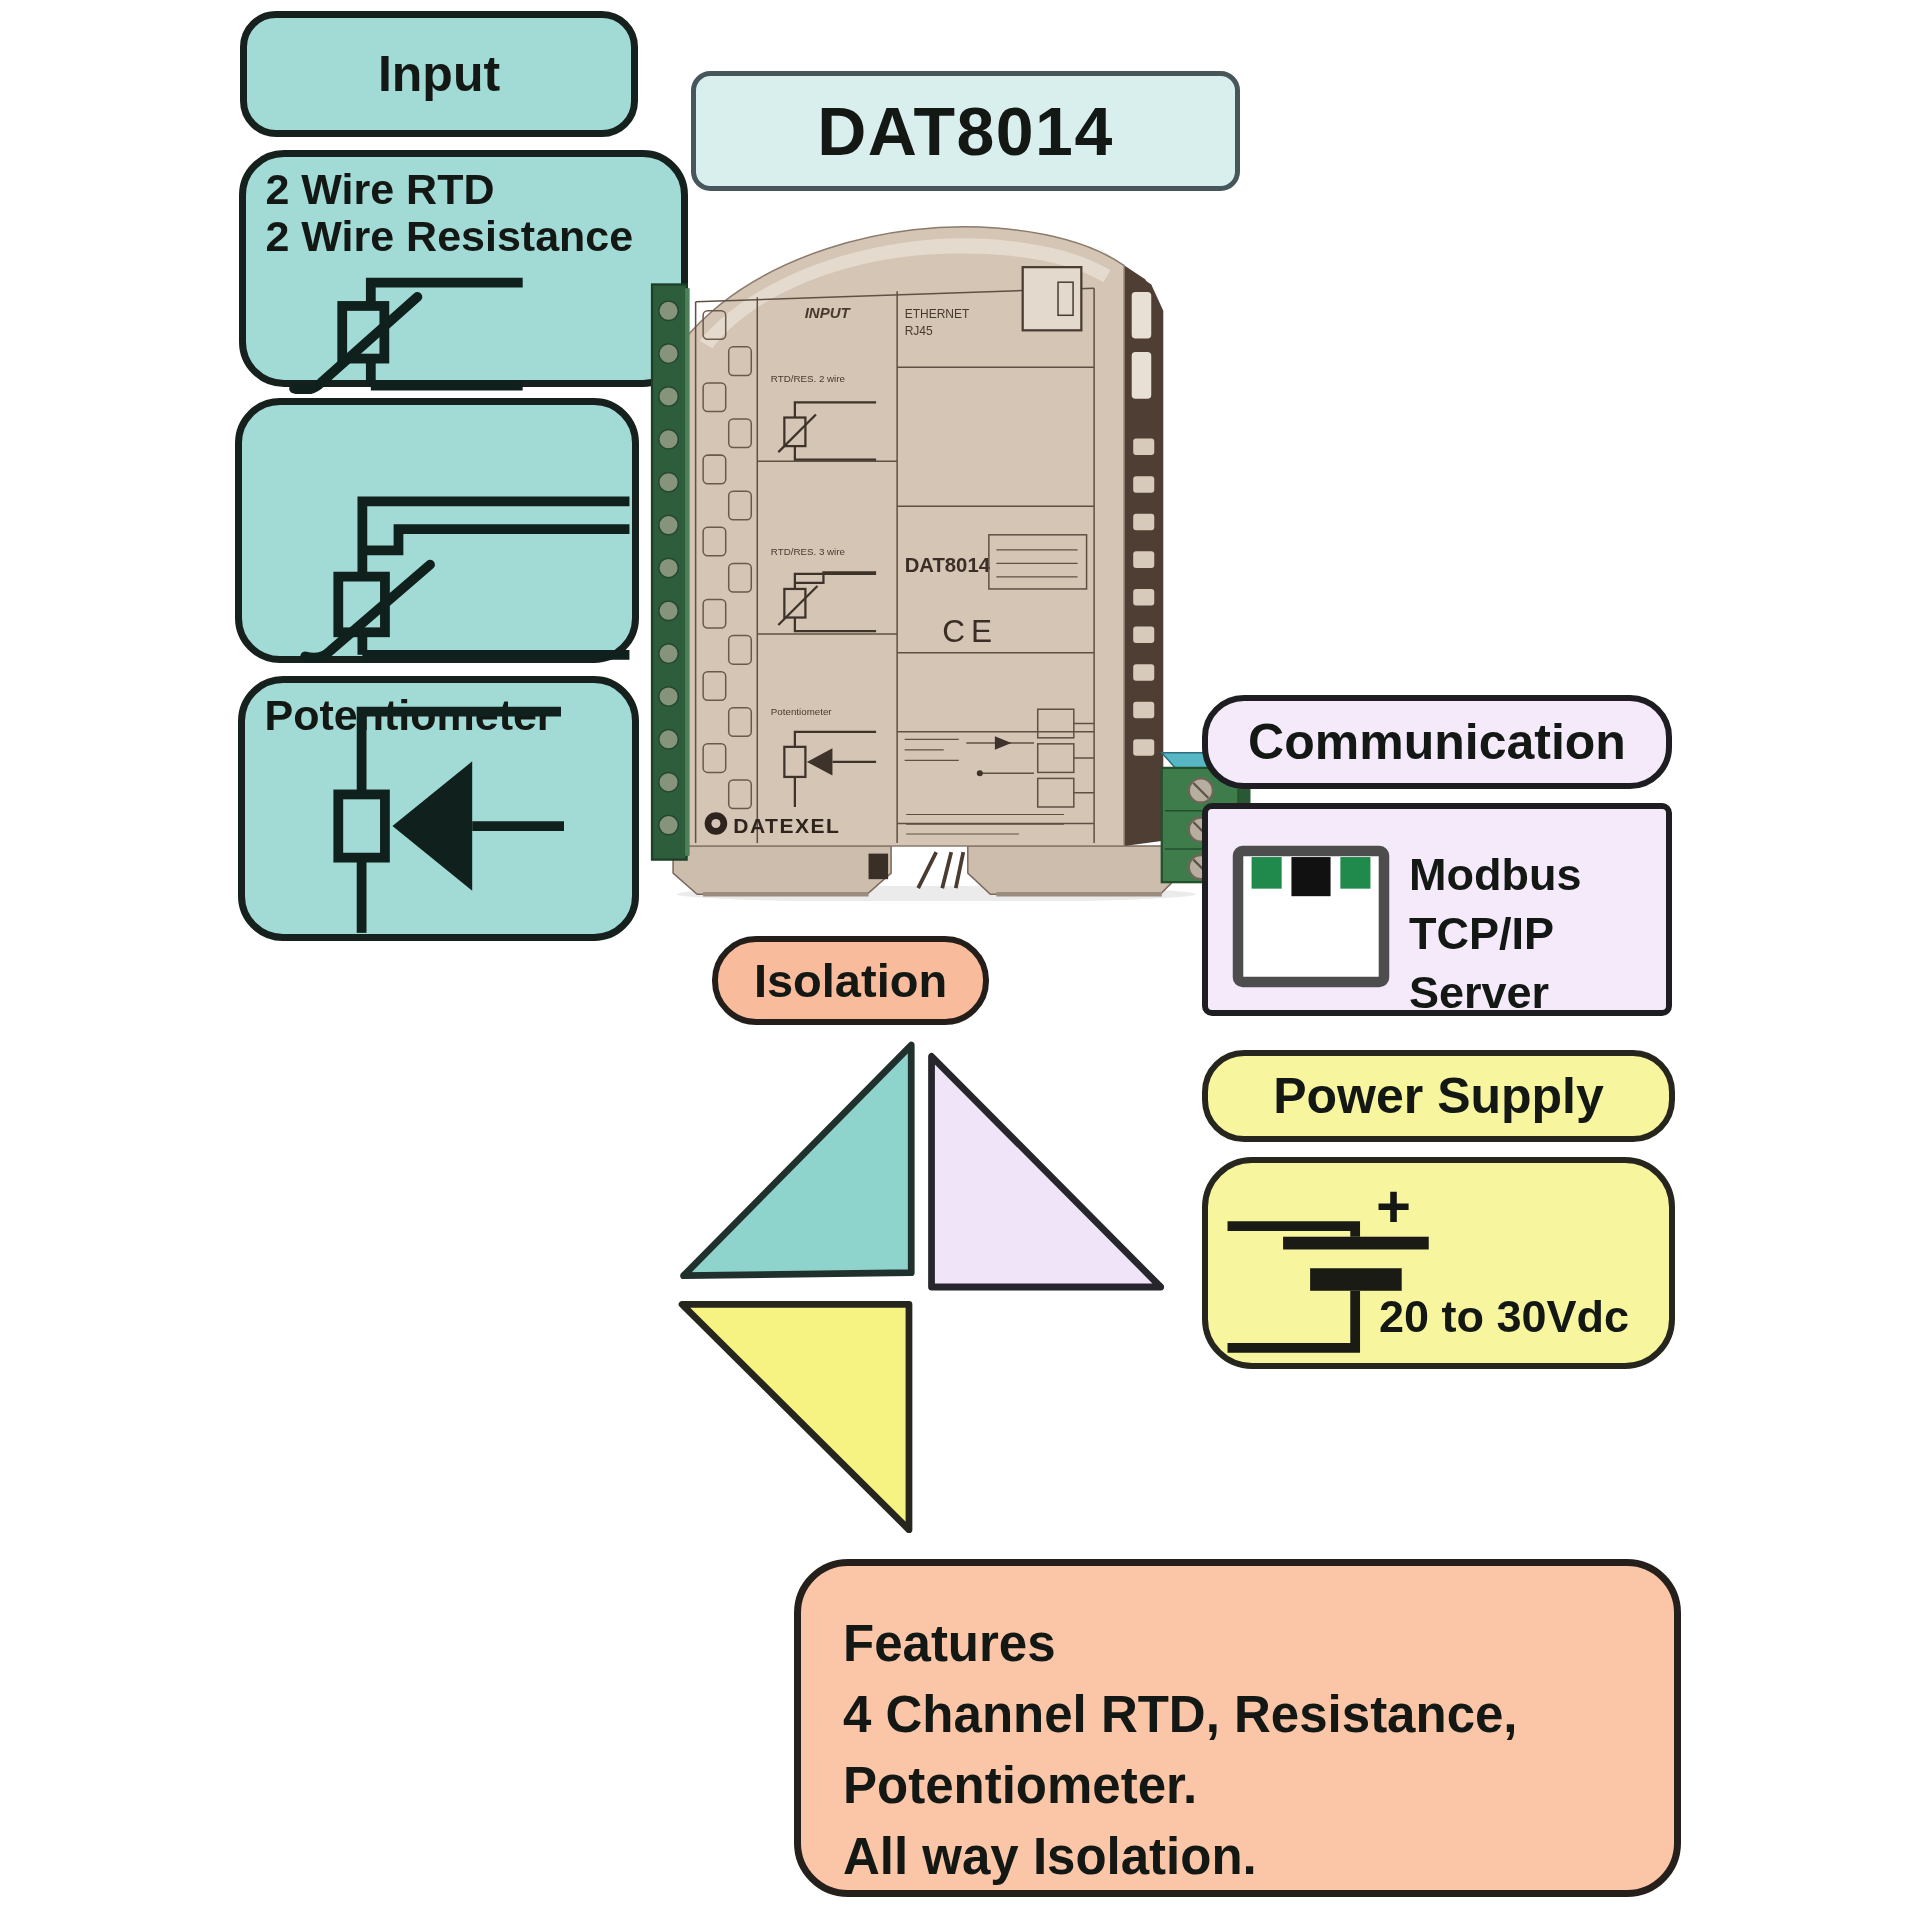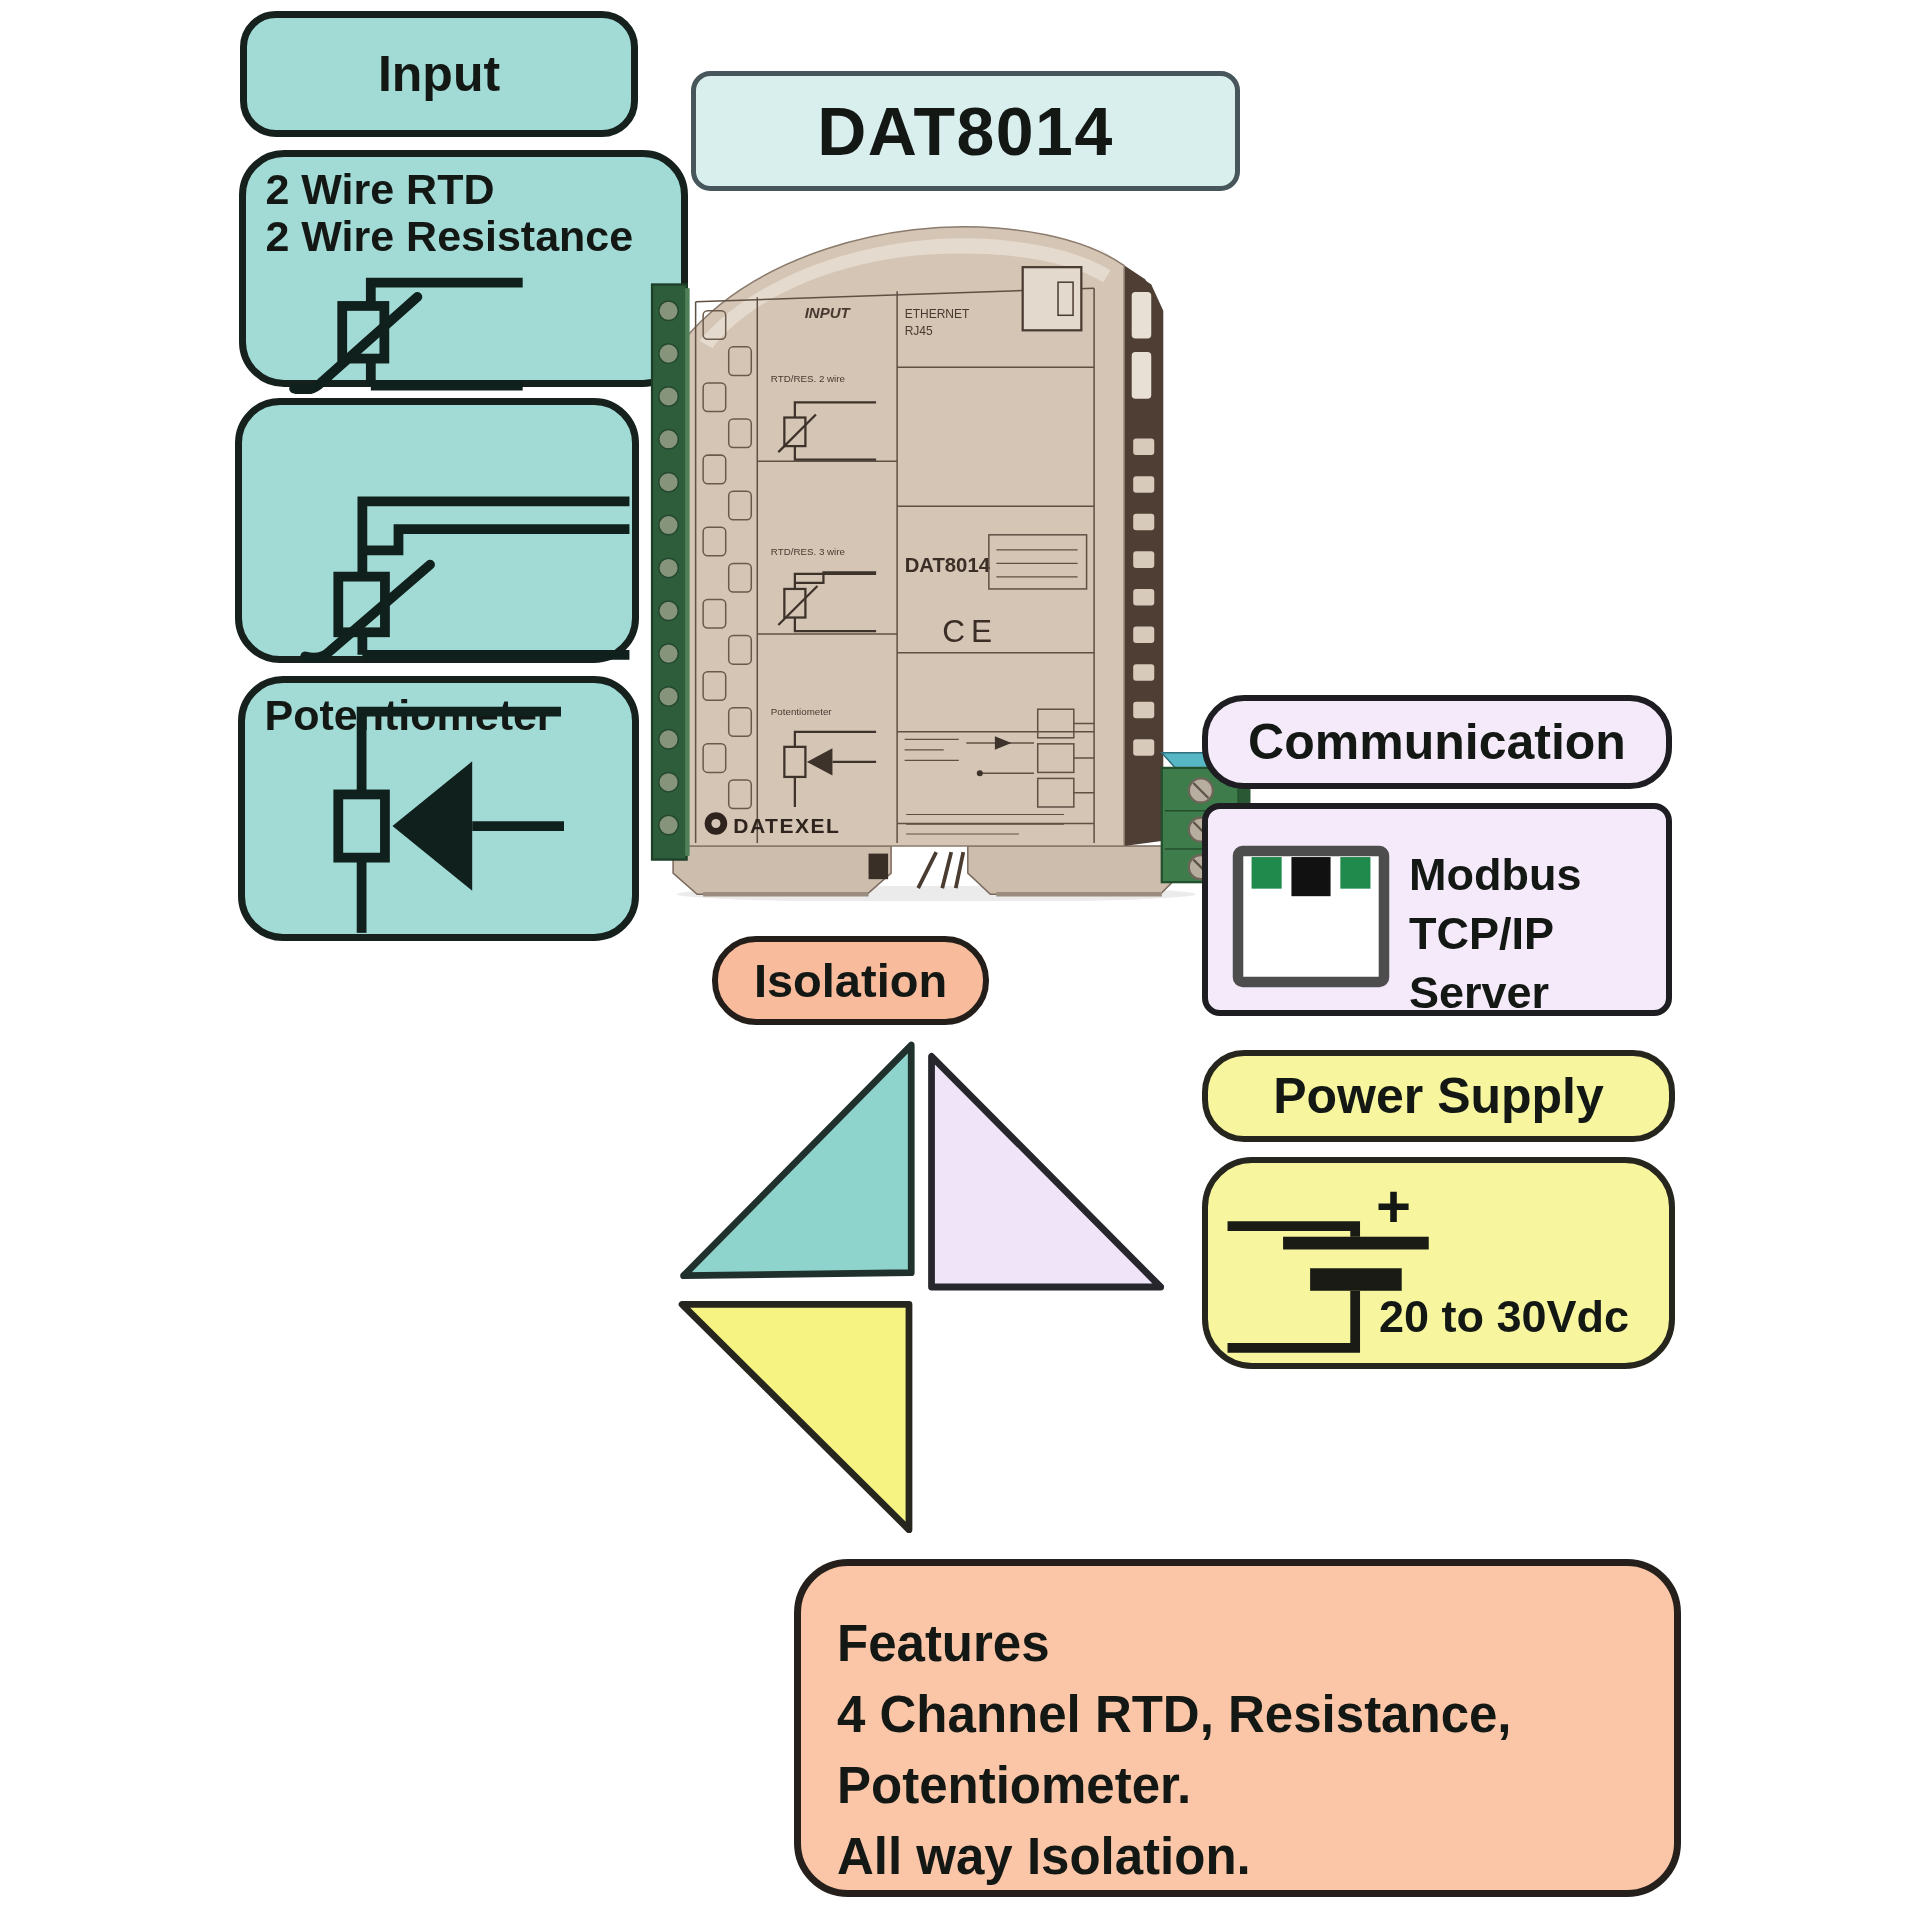--- a/index.html
+++ b/index.html
@@ -4,34 +4,34 @@
 <style>
   html,body{margin:0;padding:0;background:#fff;}
   .canvas{position:relative;width:1924px;height:1924px;background:#ffffff;overflow:hidden;
           font-family:"Liberation Sans",sans-serif;color:#131815;}
   .abs{position:absolute;box-sizing:border-box;}
   
   .rbox{position:absolute;box-sizing:border-box;}
   .teal{background:#a2dbd6;border:7.5px solid #16211e;border-radius:45px;}
   .header{background:#d9efee;border:5.3px solid #46565a;border-radius:19.5px;display:flex;align-items:center;justify-content:center;}
   .lav{background:#f5eafa;border:6.8px solid #1d1d22;border-radius:42px;}
-  .lavbig{background:#f5eafa;border:6.8px solid #1d1d22;border-radius:18px;}
+  .lavbig{background:#f5eafa;border:6.8px solid #1d1d22;border-radius:10px;}
   .yel{background:#f7f69e;border:6.8px solid #26261e;border-radius:42px;}
   .yelbig{background:#f7f69e;border:6.8px solid #26261e;border-radius:50px;}
   .sal{background:#f8bb9c;border:6.8px solid #241e1a;border-radius:44px;}
   .peach{background:#fbc6a7;border:7.5px solid #26201c;border-radius:54px;}
   .cent{display:flex;align-items:center;justify-content:center;}
   .t-label{font-weight:700;font-size:50px;line-height:1;}
   .box-title{position:absolute;left:19.5px;top:9px;font-weight:700;font-size:43px;line-height:47px;}
   .box-title span{display:block;}
   .modbus-text{position:absolute;left:201px;top:36px;font-weight:700;font-size:45px;line-height:59px;}
   .modbus-text span{display:block;}
   .voltage{position:absolute;left:171px;top:128px;font-weight:700;font-size:45px;}
   .plus{position:absolute;left:168px;top:9px;font-weight:700;font-size:60px;}
-  .feat{position:absolute;left:36px;top:42px;font-weight:700;font-size:51px;line-height:71px;}
+  .feat{position:absolute;left:42px;top:42px;font-weight:700;font-size:51px;line-height:71px;}
   .feat div{white-space:nowrap;}
   .dat-text{font-weight:700;font-size:68px;letter-spacing:1.5px;}
   .iso-text{font-weight:700;font-size:47px;}
   svg{position:absolute;left:0;top:0;}
   .sym{stroke:#10201c;stroke-width:13;fill:none;}
 </style>
 </head>
 <body>
 
 <div class="canvas">

